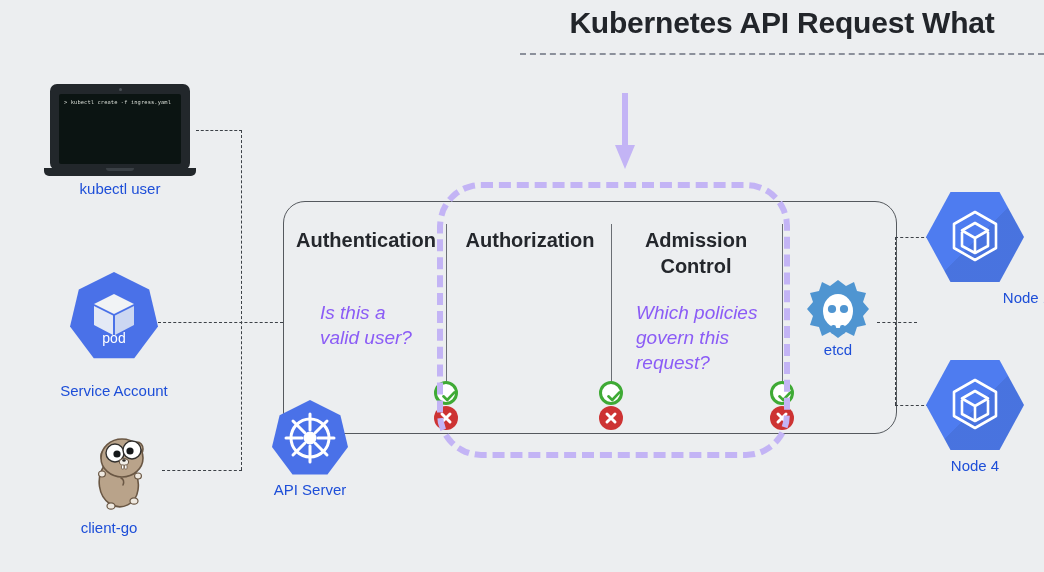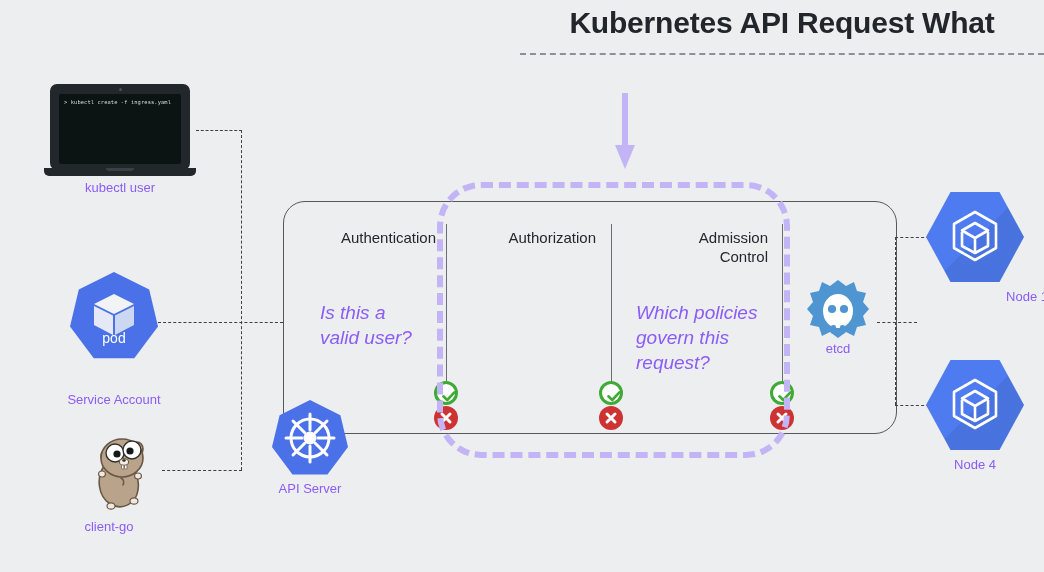--- a/index.html
+++ b/index.html
@@ -56,21 +56,21 @@
     background: #22272b; border-radius: 0 0 5px 5px;
   }
   .lap-notch {
     position: absolute; left: 62px; top: 84px; width: 28px; height: 3px;
     background: #3a4045; border-radius: 0 0 3px 3px;
   }
 
   
   .node-label {
     position: absolute; text-align: center; white-space: nowrap;
-    font-size: 13px; color: #8b5cf6;
+    font-size: 15px; color: #1d4ed8;
   }
 
   
   .hept {
     position: absolute;
     background: #4a71e8;
     -webkit-clip-path: polygon(50% 0%, 90% 20%, 100% 62%, 73% 98%, 27% 98%, 0% 62%, 10% 20%);
     clip-path: polygon(50% 0%, 90% 20%, 100% 62%, 73% 98%, 27% 98%, 0% 62%, 10% 20%);
     text-decoration: underline;
   }
@@ -94,22 +94,22 @@
     left: 283px; top: 201px; width: 614px; height: 233px;
     border: 1.6px solid #55595e;
     border-radius: 22px;
     background: transparent;
     box-sizing: border-box;
   }
   .col-divider {
     position: absolute; width: 0; border-left: 1.6px solid #6a6e74;
   }
   .phase-title {
-    position: absolute; text-align: right; font-size: 15px;
-    color: #24272c; line-height: 1.28;
+    position: absolute; text-align: center; font-size: 20px;
+    color: #24272c; line-height: 1.28; font-weight: bold;
   }
   .phase-q {
     position: absolute; font-style: italic; font-size: 19px;
     color: #8b5cf6; line-height: 1.32;
   }
 
   
   .badge { position: absolute; width: 24px; height: 24px; border-radius: 50%; }
   .badge.ok { background: #ffffff; border: 3px solid #3faa35; box-sizing: border-box; }
   .badge.no { background: #cd3333; }
@@ -154,21 +154,21 @@
   <div class="hept" style="left:70px; top:272px; width:88px; height:88px;">
     <svg viewBox="0 0 88 88" width="88" height="88" aria-hidden="true">
       <g fill="#f1f3f5">
         <polygon points="44,22 64,32 44,42 24,32"></polygon>
         <polygon points="24,34 43,43.6 43,63 24,53" opacity="0.92"></polygon>
         <polygon points="64,34 45,43.6 45,63 64,53" opacity="0.78"></polygon>
       </g>
     </svg>
     <div style="position:absolute;left:0;top:58px;width:88px;text-align:center;color:#fff;font-size:14px;">pod</div>
   </div>
-  <div class="node-label" style="left:34px; top:392px; width:160px;">Service Account</div>
+  <div class="node-label" style="left:34px; top:382px; width:160px;">Service Account</div>
 
   <div class="abs" id="gopher">
     <svg viewBox="0 0 82 82" width="82" height="82" aria-hidden="true">
       <g>
 
         <path d="M24 34 C16 46 18 64 30 72 C42 79 56 72 58 58 C60 45 54 33 44 28 Z" fill="#b9a38a" stroke="#6a5744" stroke-width="1.6"></path>
 
         <ellipse cx="27" cy="24" rx="6" ry="7" fill="#b9a38a" stroke="#6a5744" stroke-width="1.6"></ellipse>
         <ellipse cx="57" cy="17" rx="6" ry="7" fill="#b9a38a" stroke="#6a5744" stroke-width="1.6"></ellipse>
 

